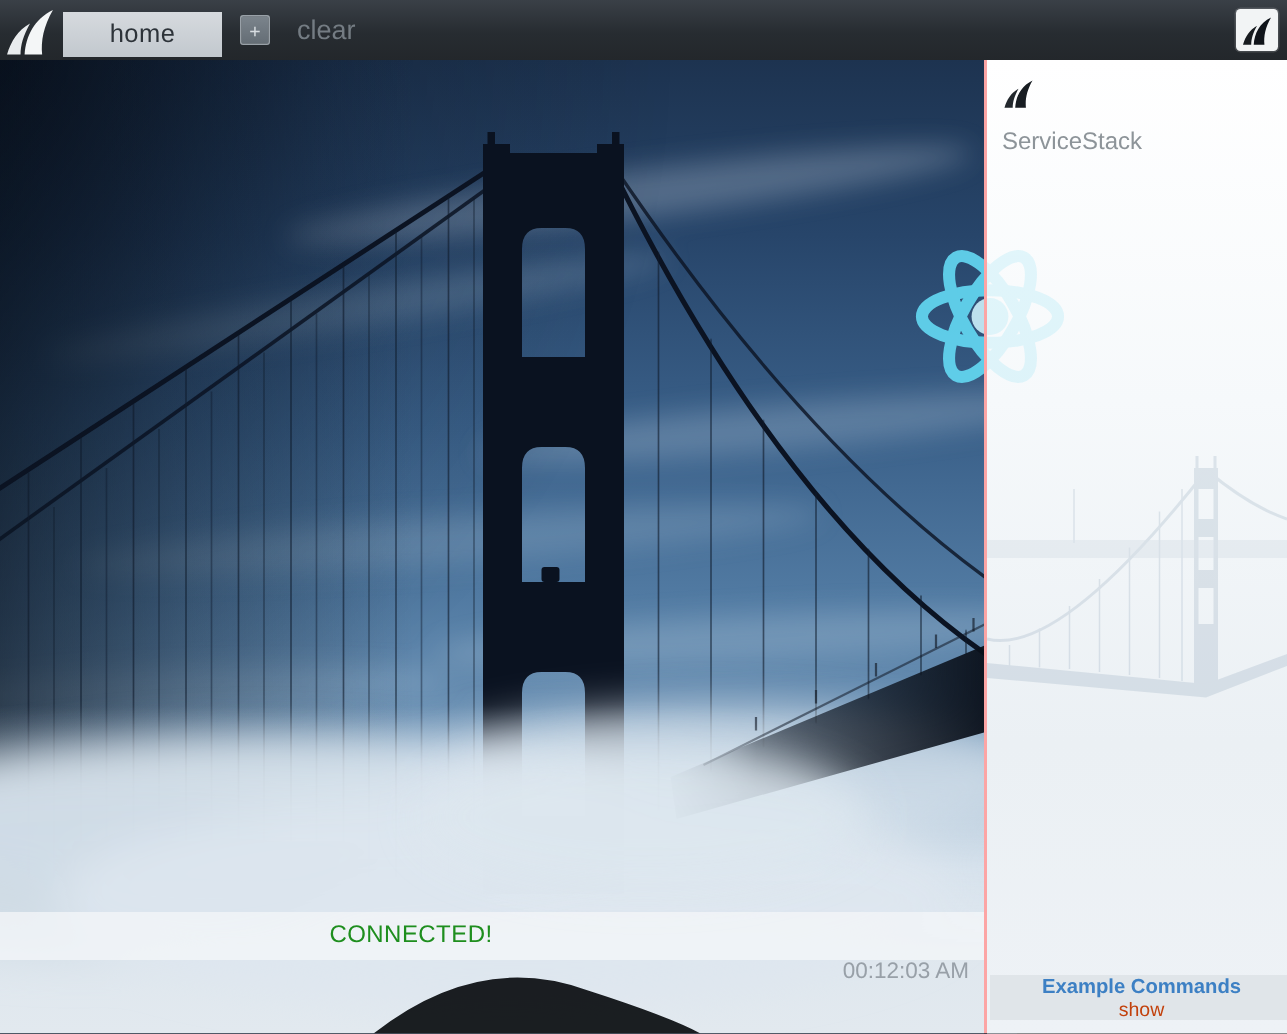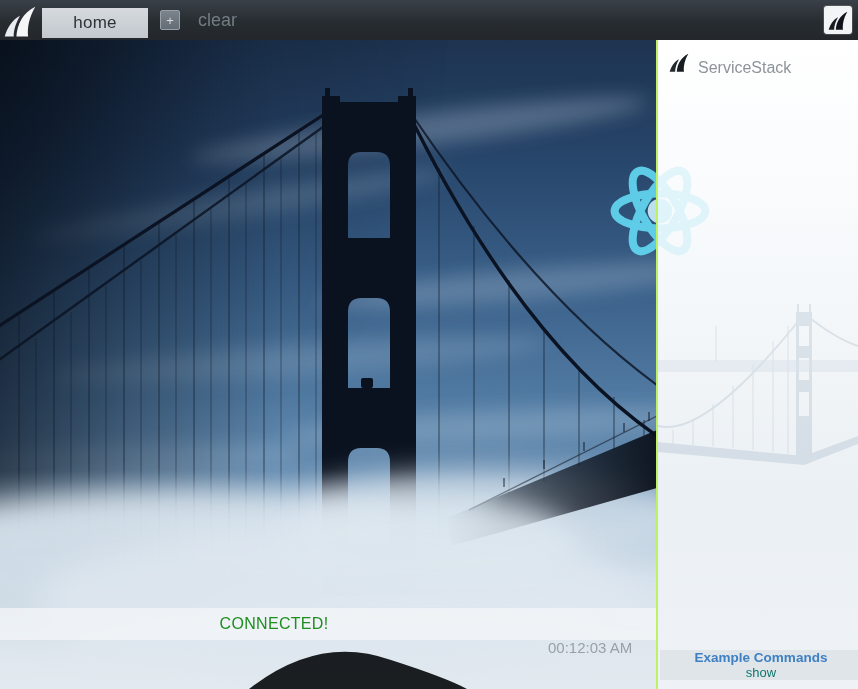--- a/index.html
+++ b/index.html
@@ -33,35 +33,35 @@
     width: 28px; height: 28px; background: #f2f4f5; border-radius: 3px;
     display: flex; align-items: flex-end; justify-content: center; padding-bottom: 2px;
     box-shadow: 0 0 0 1px rgba(255,255,255,.15); cursor: pointer;
   }
 
   
   .content { flex: 1; display: flex; height: 649px; }
 
   .chat {
     width: 658px; flex: 0 0 658px; position: relative; overflow: hidden;
-    border-right: 2px solid #bef264; background: #2c4a6c;
+    border-right: 2px solid #fca5a5; background: #2c4a6c;
   }
   .scene, .side-scene { position: absolute; inset: 0; display: block; }
 
   .react-badge { position: absolute; top: 119px; width: 104px; height: 104px; pointer-events: none; }
   .chat-react { left: 608px; opacity: .92; }
   .side-react { left: -50px; opacity: .16; }
 
   
   .statusbar {
     position: absolute; left: 0; right: 0; bottom: 49px; height: 32px;
     background: rgba(243,246,249,.78); display: flex; align-items: center; z-index: 3;
   }
   .status-msg { flex: 1; text-align: center; color: #1e8e1e; font-size: 16px; letter-spacing: .3px; }
-  .status-time { color: #98a0a8; font-size: 15px; padding: 0 10px 0 0; min-width: 108px; text-align: left; margin-top: 46px; }
+  .status-time { color: #98a0a8; font-size: 15px; padding: 0 10px 0 0; min-width: 108px; text-align: right; margin-top: 46px; }
 
   
   .composer {
     position: absolute; left: 0; right: 0; bottom: 0; height: 49px;
     background: rgba(13,16,19,.85); display: flex; align-items: center;
     padding: 0 8px; gap: 7px; z-index: 3;
   }
   .msg-input {
     flex: 1; height: 25px; background: #d9dadb; border: 1px solid #c2c5c8;
     border-radius: 1px; font-size: 14px; padding: 0 6px; color: #222;
@@ -70,31 +70,31 @@
   .send-btn {
     flex: 0 0 49px; height: 30px; background: linear-gradient(#ececec, #cecece);
     border: 1px solid #f2f2f2; border-radius: 2px; color: #1d2126; font-size: 14px;
     cursor: pointer; font-family: "Liberation Sans", sans-serif;
   }
 
   
   .sidebar { width: 200px; flex: 0 0 200px; position: relative; overflow: hidden; background: #f2f6f9; }
   .side-header {
     position: absolute; top: 0; left: 0; right: 0; padding: 13px 8px 0 10px;
-    display: flex; align-items: flex-end; gap: 8px; z-index: 2;
+    display: flex; align-items: flex-start; gap: 8px; z-index: 2; flex-direction: column;
   }
   .side-brand { color: #8d9499; font-size: 16px; }
   .commands-bar {
     position: absolute; left: 2px; right: 0; bottom: 9px; height: 30px;
     background: rgba(222,227,232,.9); display: flex; align-items: center;
     padding: 0 12px 0 16px; z-index: 2; flex-direction: column;
   }
   .commands-link { color: #3d80c4; font-weight: bold; font-size: 13.5px; text-decoration: none; cursor: pointer; }
   .commands-bar .spacer { flex: 1; }
-  .show-link { color: #0f766e; font-size: 13px; text-decoration: none; cursor: pointer; }
+  .show-link { color: #c2410c; font-size: 13px; text-decoration: none; cursor: pointer; }
 </style>
 </head>
 <body>
 
 <div class="app">
 
   <header class="topbar">
     <span class="brand-logo">
       <svg width="36" height="34" viewBox="0 0 40 36">
         <path d="M3,34 C6,24 11,16 20,11 C15,20 13,27 13,34 Z" fill="#e9ecee"></path>

